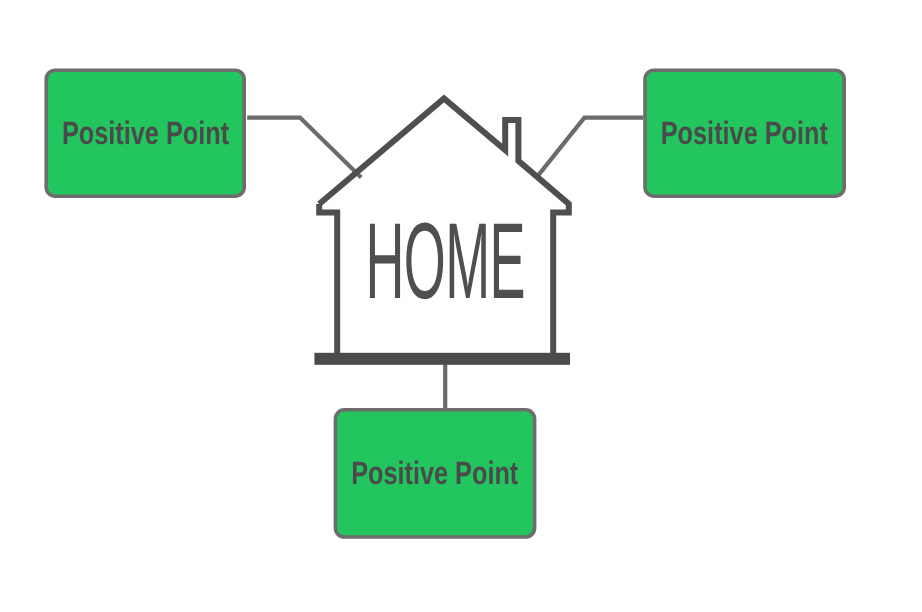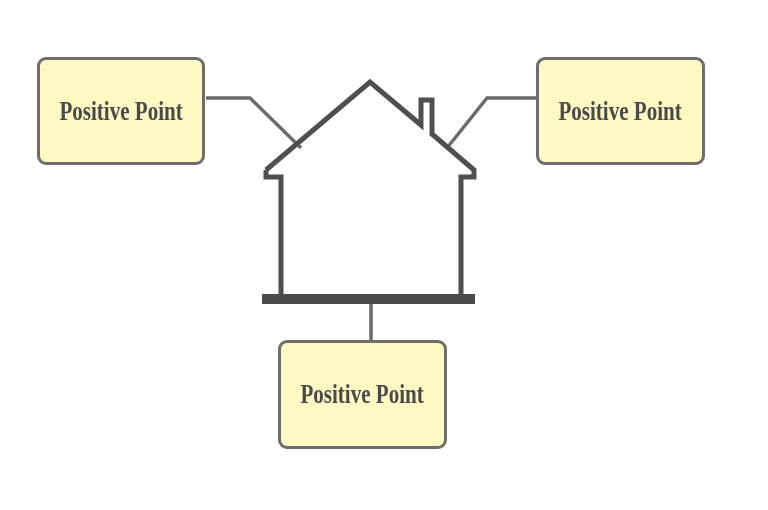--- a/index.html
+++ b/index.html
@@ -18,27 +18,26 @@
   .art {
     position: absolute;
     left: 0;
     top: 0;
     width: 768px;
     height: 510px;
   }
   .node-box {
     position: absolute;
     box-sizing: border-box;
-    background: #fef9c3;
+    background: #22c55e;
     border: 3.5px solid #6d6d6d;
     border-radius: 9px;
     display: flex;
     align-items: center;
     justify-content: center;
-    font-family: Liberation Serif, serif;
   }
   .node-box.left   { left: 37px;  top: 57px;  width: 168px; height: 108px; }
   .node-box.right  { left: 536px; top: 57px;  width: 169px; height: 108px; }
   .node-box.bottom { left: 278px; top: 340px; width: 169px; height: 109px; }
   .node-label {
     font-size: 27px;
     font-weight: bold;
     color: #4a4a4b;
     white-space: nowrap;
     transform: scaleX(0.78);
@@ -78,20 +77,23 @@
     <path d="M 206,98 L 250,98 L 301,148" fill="none" stroke="#6b6b6b" stroke-width="3.5"></path>
     <path d="M 536,98 L 487,98 L 447,148" fill="none" stroke="#6b6b6b" stroke-width="3.5"></path>
     <path d="M 371,300 L 371,341" fill="none" stroke="#6b6b6b" stroke-width="3.5"></path>
 
     <path d="M 266,170 L 370,82 L 421,125 L 421,100 L 432,100 L 432,134 L 474,170 L 474,177 L 461,177 L 461,297" fill="none" stroke="#4e4f51" stroke-width="5" stroke-linejoin="miter" stroke-linecap="butt"></path>
     <path d="M 266,170 L 266,177 L 281,177 L 281,297" fill="none" stroke="#4e4f51" stroke-width="5" stroke-linejoin="miter" stroke-linecap="butt"></path>
 
     <rect x="262" y="294" width="213" height="10" fill="#4a4b4d"></rect>
   </svg>
 
+  <div class="home-label-wrap">
+    <span class="home-label">HOME</span>
+  </div>
 
   <div class="node-box left">
     <span class="node-label">Positive Point</span>
   </div>
 
   <div class="node-box right">
     <span class="node-label">Positive Point</span>
   </div>
 
   <div class="node-box bottom">

